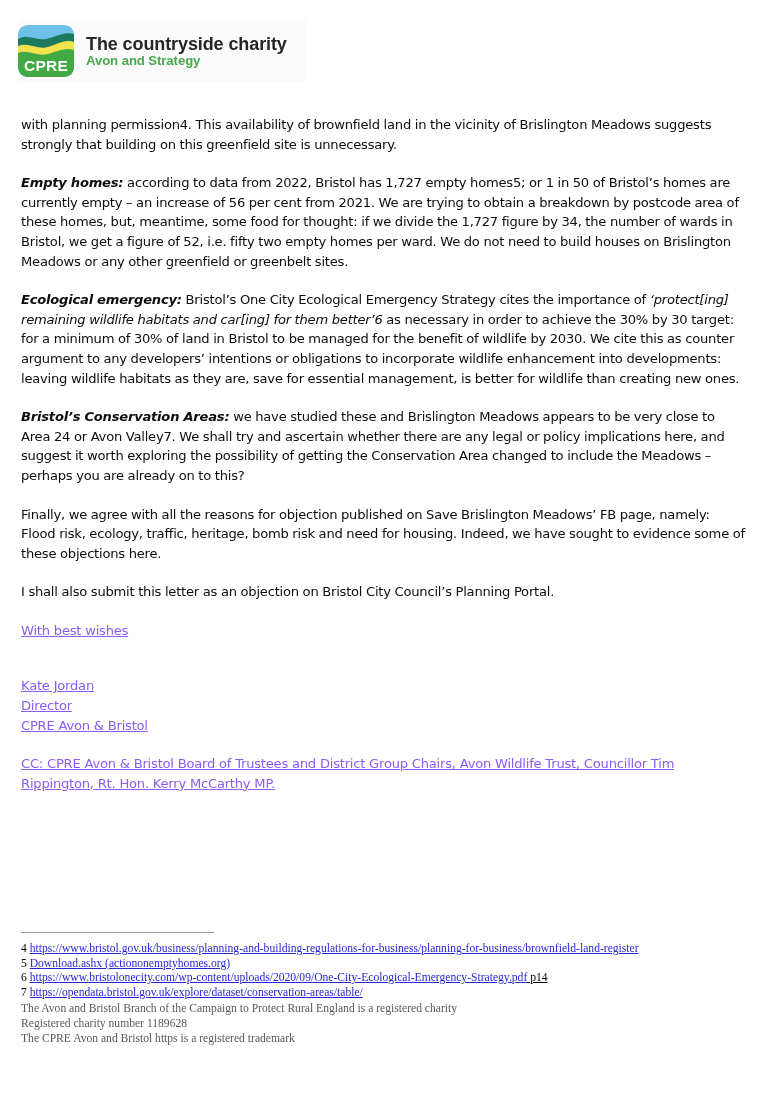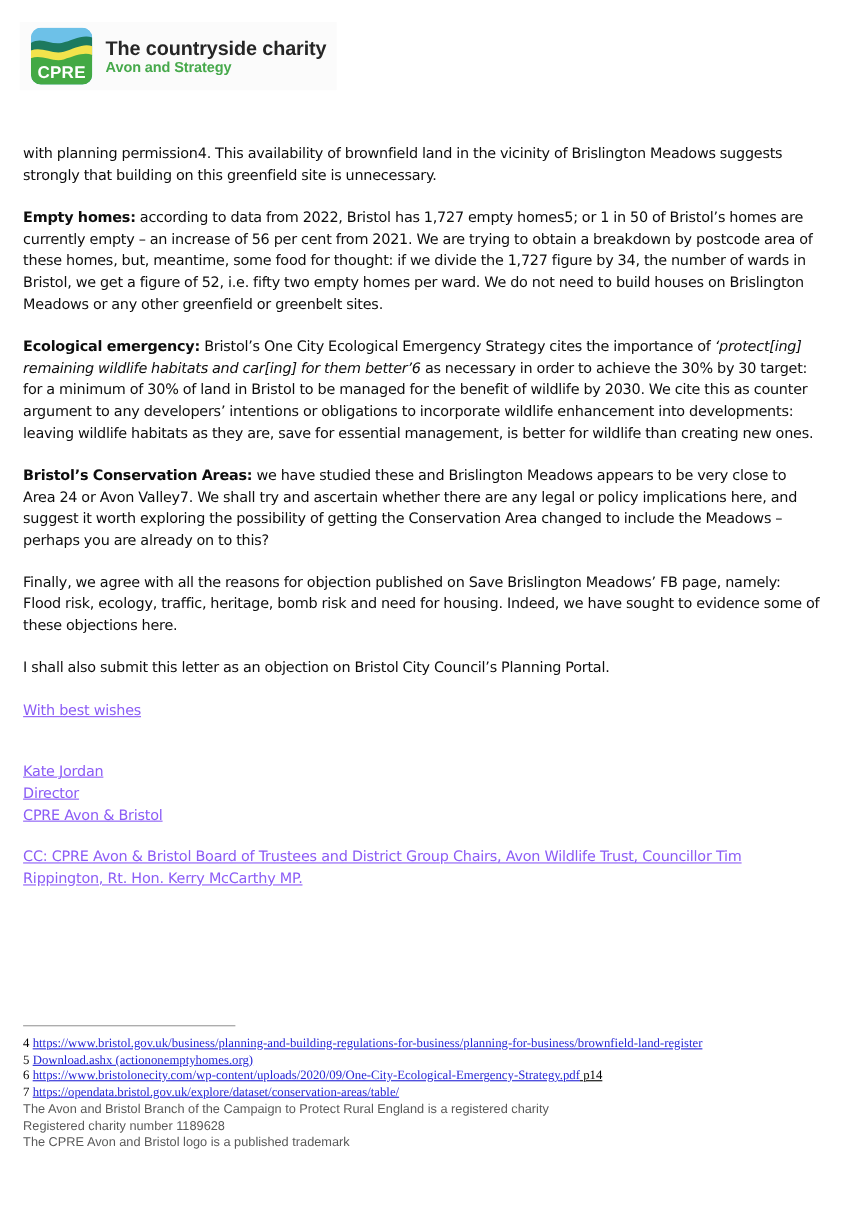--- a/index.html
+++ b/index.html
@@ -27,21 +27,20 @@
     display: flex;
     align-items: center;
   }
   .logo-mark {
     width: 56px;
     height: 52px;
     border-radius: 9px;
     overflow: hidden;
     position: relative;
     flex: 0 0 auto;
-    margin-left: 10px;
   }
   .logo-mark svg { display: block; width: 56px; height: 52px; }
   .logo-text {
     margin-left: 12px;
     line-height: 1.12;
   }
   .logo-line1 {
     font-size: 18px;
     font-weight: bold;
     color: #262626;
@@ -51,34 +50,34 @@
     font-size: 13.2px;
     font-weight: bold;
     color: #46a94b;
     letter-spacing: -0.1px;
   }
 
   
   .doc {
     position: absolute;
     left: 21px;
-    top: 131px;
+    top: 115px;
     width: 726px;
   }
   .para {
     font-family: "DejaVu Sans", sans-serif;
     font-size: 13.1px;
     line-height: 19.6px;
     color: #0d0d0d;
     margin: 0 0 19px 0;
     text-align: left;
     letter-spacing: -0.22px;
     word-spacing: -0.2px;
   }
-  .para b { font-weight: bold; }
+  .para b { font-weight: bold; font-style: italic; }
   .para i { font-style: italic; }
 
   .sig {
     font-family: "DejaVu Sans", sans-serif;
     font-size: 13.1px;
     line-height: 19.6px;
     color: #8b5cf6;
     letter-spacing: -0.22px;
     margin: 0;
     text-decoration: underline;
@@ -110,21 +109,21 @@
   .fn-link {
     color: #2626d6;
     text-decoration: underline;
   }
   .fn-suffix { color: #000000; text-decoration: underline; }
 
   .charity {
     margin-top: 2px;
   }
   .charity-line {
-    font-family: Liberation Sans, sans-serif;
+    font-family: Liberation Serif, serif;
     font-size: 11.6px;
     line-height: 14.6px;
     color: #595959;
     white-space: nowrap;
   }
 </style>
 </head>
 <body>
 
 <div class="header">
@@ -184,15 +183,15 @@
 
   <div class="fn-line"><span class="fn-num">5</span> <span class="fn-link">Download.ashx (actiononemptyhomes.org)</span><span class="fn-suffix"></span></div>
 
   <div class="fn-line"><span class="fn-num">6</span> <span class="fn-link">https://www.bristolonecity.com/wp-content/uploads/2020/09/One-City-Ecological-Emergency-Strategy.pdf</span><span class="fn-suffix"> p14</span></div>
 
   <div class="fn-line"><span class="fn-num">7</span> <span class="fn-link">https://opendata.bristol.gov.uk/explore/dataset/conservation-areas/table/</span><span class="fn-suffix"></span></div>
 
   <div class="charity">
     <div class="charity-line">The Avon and Bristol Branch of the Campaign to Protect Rural England is a registered charity</div>
     <div class="charity-line">Registered charity number 1189628</div>
-    <div class="charity-line">The CPRE Avon and Bristol logo is a published trademark</div>
+    <div class="charity-line">The CPRE Avon and Bristol https is a registered trademark</div>
   </div>
 </div>
 
 </body></html>

